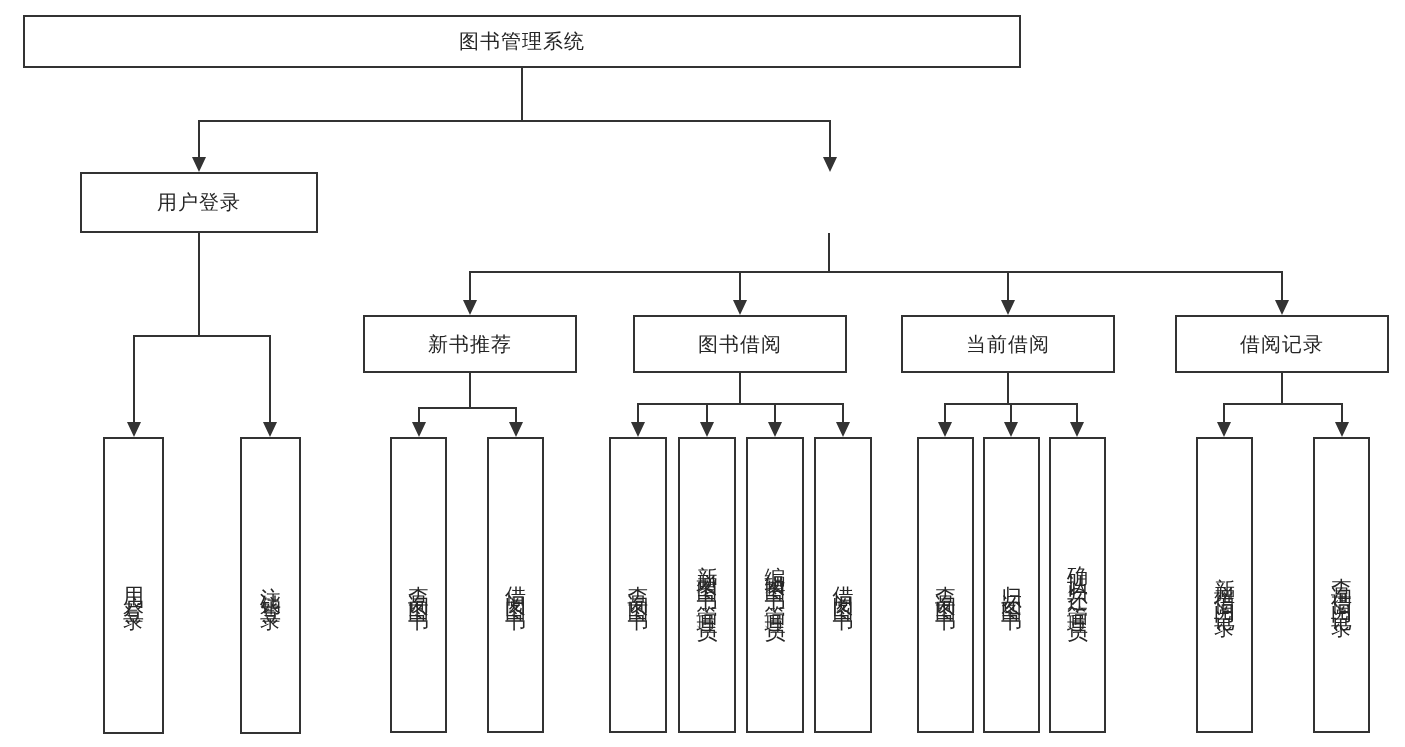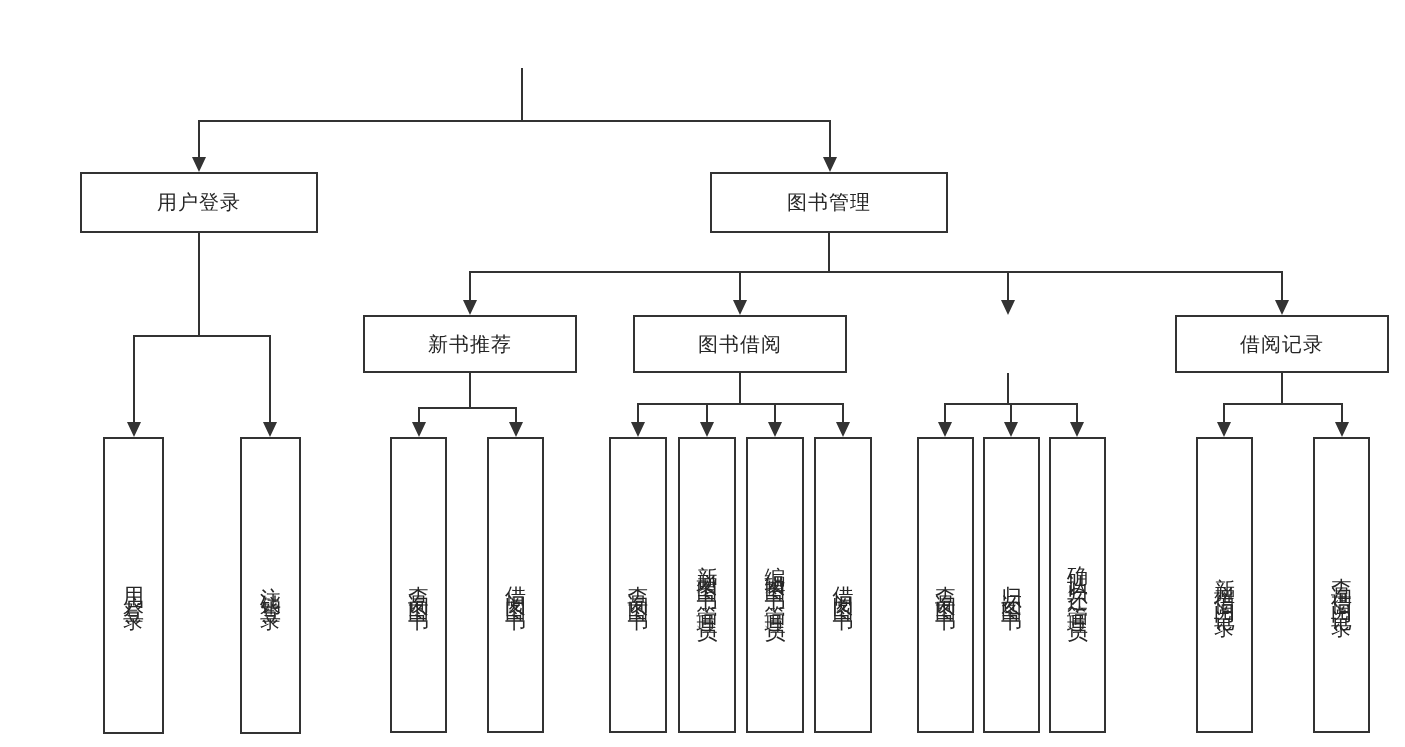--- a/index.html
+++ b/index.html
@@ -26,30 +26,30 @@
   .watermark{
     position:absolute;right:5px;bottom:7px;font-size:17px;color:#9e9e9e;
     letter-spacing:0.5px;text-shadow:1px 1px 1px #d8d8d8;
   }
 </style>
 </head>
 <body>
 
 <div class="stage">
 
+  <div class="box" style="left:23px;top:15px;width:998px;height:53px;">图书管理系统</div>
 
   <div class="vl" style="left:521px;top:68px;height:52px;"></div>
   <div class="hl" style="left:198px;top:120px;width:633px;"></div>
   <div class="vl" style="left:198px;top:120px;height:39px;"></div>
   <div class="arr" style="left:192px;top:157px;"></div>
   <div class="vl" style="left:829px;top:120px;height:39px;"></div>
   <div class="arr" style="left:823px;top:157px;"></div>
 
   <div class="box" style="left:80px;top:172px;width:238px;height:61px;">用户登录</div>
-  <div class="box" style="left:710px;top:172px;width:238px;height:61px;">图书管理</div>
 
   <div class="vl" style="left:198px;top:233px;height:102px;"></div>
   <div class="hl" style="left:133px;top:335px;width:138px;"></div>
   <div class="vl" style="left:133px;top:335px;height:89px;"></div>
   <div class="arr" style="left:127px;top:422px;"></div>
   <div class="vl" style="left:269px;top:335px;height:89px;"></div>
   <div class="arr" style="left:263px;top:422px;"></div>
 
   <div class="vl" style="left:828px;top:233px;height:38px;"></div>
   <div class="hl" style="left:470px;top:271px;width:813px;"></div>
@@ -57,20 +57,21 @@
   <div class="arr" style="left:463px;top:300px;"></div>
   <div class="vl" style="left:739px;top:271px;height:31px;"></div>
   <div class="arr" style="left:733px;top:300px;"></div>
   <div class="vl" style="left:1007px;top:271px;height:31px;"></div>
   <div class="arr" style="left:1001px;top:300px;"></div>
   <div class="vl" style="left:1281px;top:271px;height:31px;"></div>
   <div class="arr" style="left:1275px;top:300px;"></div>
 
   <div class="box" style="left:363px;top:315px;width:214px;height:58px;">新书推荐</div>
   <div class="box" style="left:633px;top:315px;width:214px;height:58px;">图书借阅</div>
+  <div class="box" style="left:901px;top:315px;width:214px;height:58px;">当前借阅</div>
   <div class="box" style="left:1175px;top:315px;width:214px;height:58px;">借阅记录</div>
 
   <div class="vl" style="left:469px;top:373px;height:34px;"></div>
   <div class="hl" style="left:418px;top:407px;width:99px;"></div>
   <div class="vl" style="left:418px;top:407px;height:17px;"></div>
   <div class="arr" style="left:412px;top:422px;"></div>
   <div class="vl" style="left:515px;top:407px;height:17px;"></div>
   <div class="arr" style="left:509px;top:422px;"></div>
 
   <div class="vl" style="left:739px;top:373px;height:30px;"></div>

